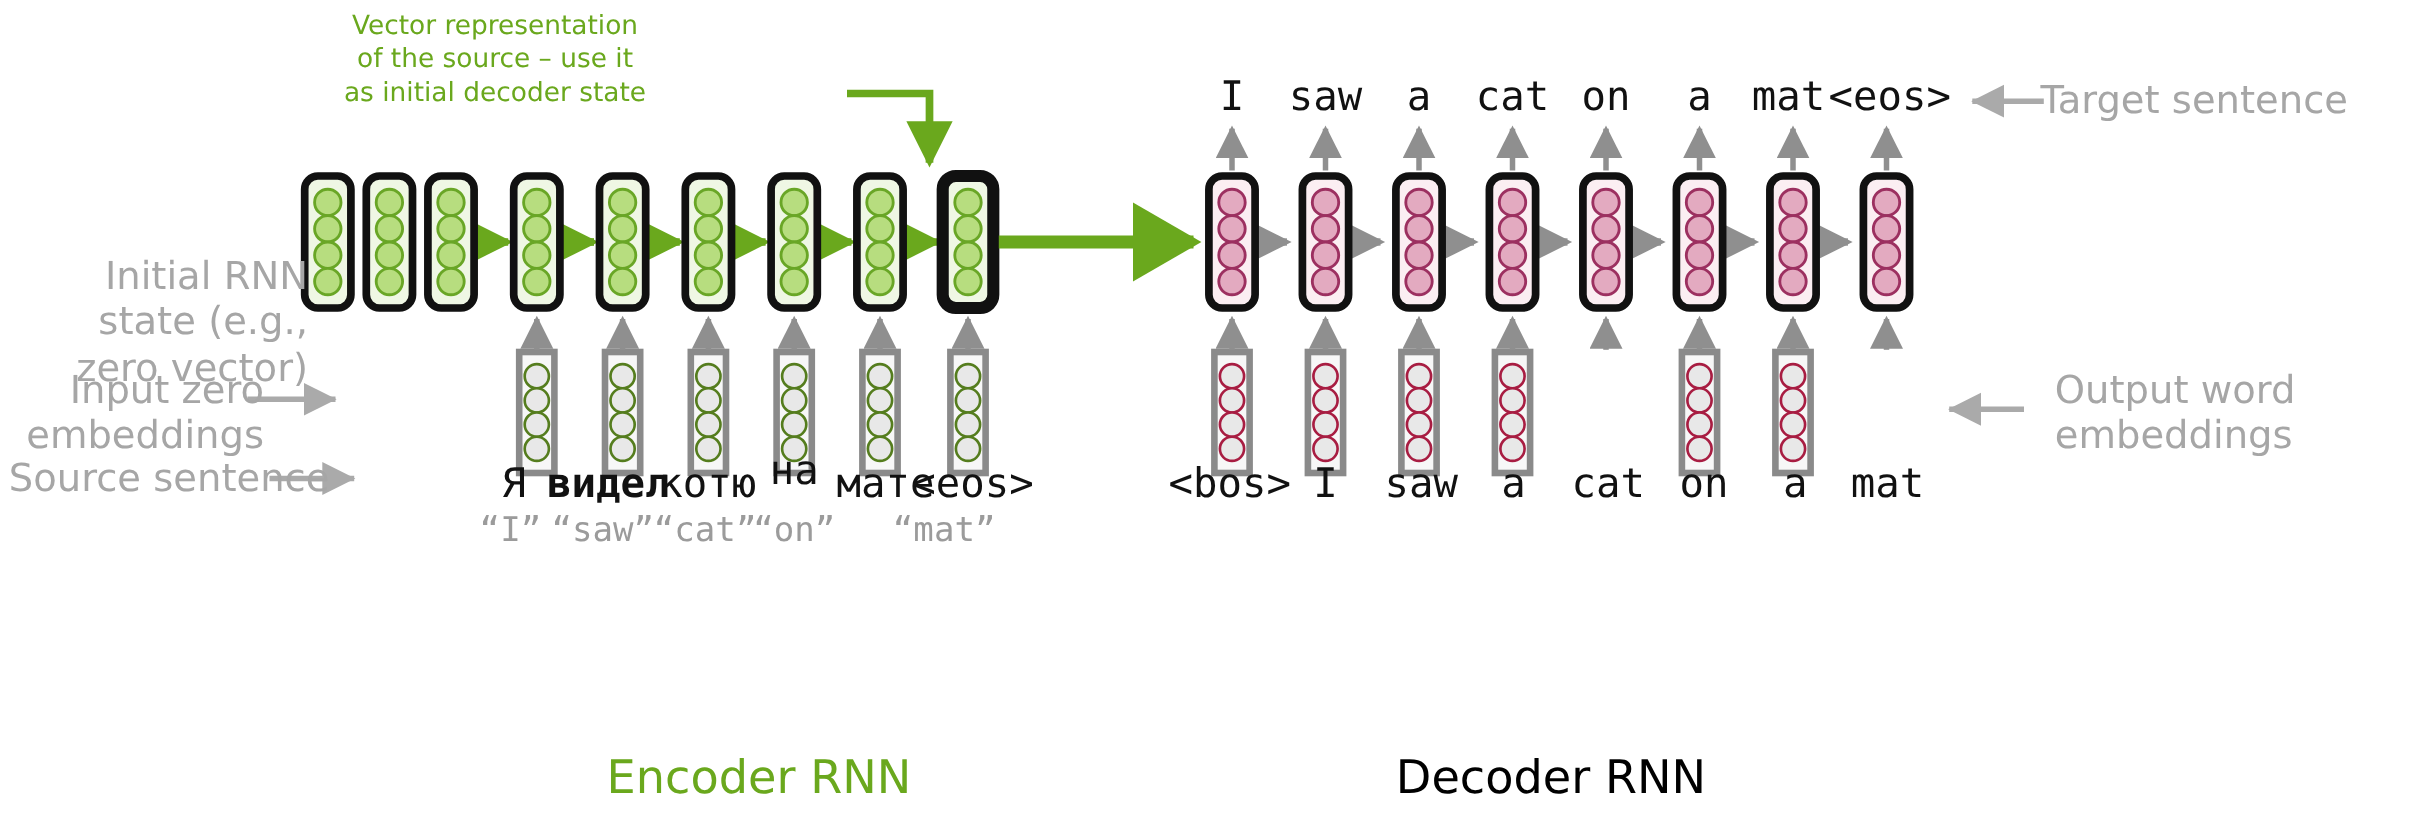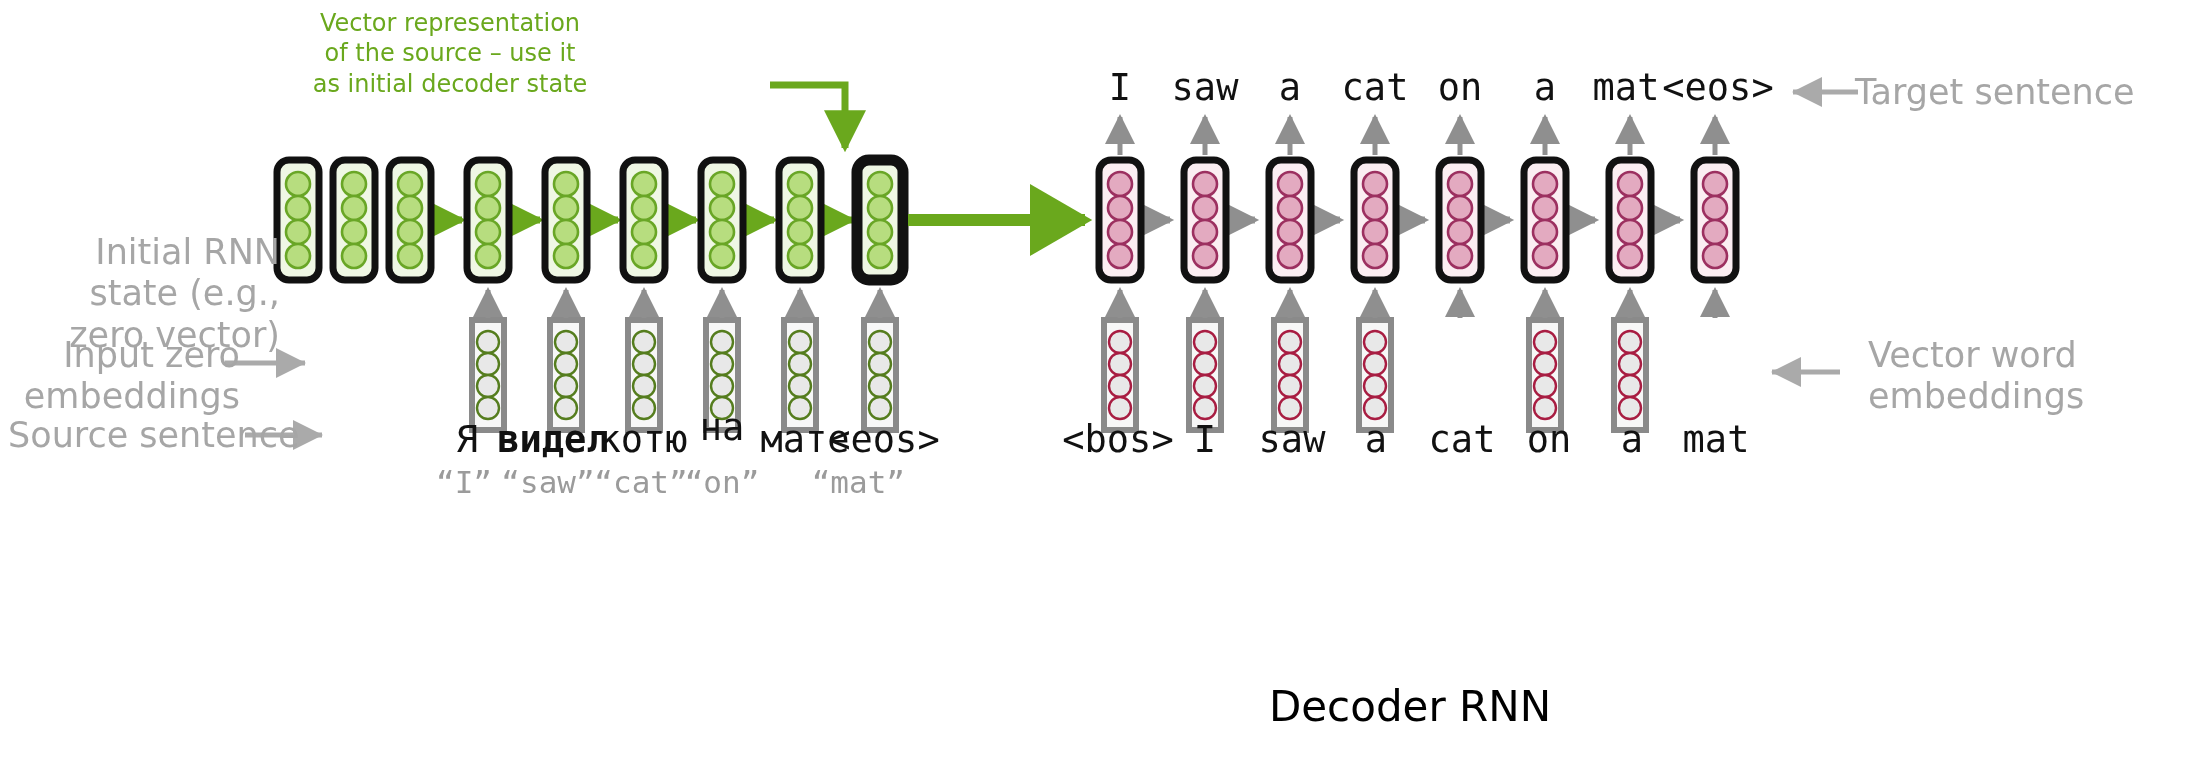--- a/index.html
+++ b/index.html
@@ -347,21 +347,21 @@
 state (e.g.,
 zero vector)</div>
 
   <div class="txt gray-label centered" style="left:120px; top:335px; width:240px;">Input zero
 embeddings</div>
 
   <div class="txt gray-label" style="left:8px; top:415px; width:235px; text-align:left;">Source sentence</div>
 
   <div class="txt gray-label" style="left:1855px; top:72px; text-align:left;">Target sentence</div>
 
-  <div class="txt gray-label" style="left:1868px; top:335px; width:280px; text-align:left;">Vector word
+  <div class="txt gray-label" style="left:1868px; top:335px; width:280px; text-align:left;">Output word
 embeddings</div>
 
   <div id="enc-source-row">
       <div class="txt token centered" style="left: 467px; top: 418px; width: 200px;">Я</div>
       <div class="txt token centered" style="left: 553px; top: 418px; width: 200px; font-weight: bold;">видел</div>
       <div class="txt token centered" style="left: 643px; top: 418px; width: 200px;">котю</div>
       <div class="txt token centered" style="left: 722px; top: 406px; width: 200px;">на</div>
       <div class="txt token centered" style="left: 805px; top: 418px; width: 200px;">мате</div>
       <div class="txt token centered" style="left: 884px; top: 418px; width: 200px;">&lt;eos&gt;</div>
     </div>
@@ -387,16 +387,17 @@
       <div class="txt token centered" style="left: 1118px; top: 418px; width: 200px;">&lt;bos&gt;</div>
       <div class="txt token centered" style="left: 1205px; top: 418px; width: 200px;">I</div>
       <div class="txt token centered" style="left: 1292px; top: 418px; width: 200px;">saw</div>
       <div class="txt token centered" style="left: 1376px; top: 418px; width: 200px;">a</div>
       <div class="txt token centered" style="left: 1462px; top: 418px; width: 200px;">cat</div>
       <div class="txt token centered" style="left: 1549px; top: 418px; width: 200px;">on</div>
       <div class="txt token centered" style="left: 1632px; top: 418px; width: 200px;">a</div>
       <div class="txt token centered" style="left: 1716px; top: 418px; width: 200px;">mat</div>
     </div>
 
+  <div class="txt rnn-title enc-title centered" style="left:690px; top:682px; width:420px;">Encoder RNN</div>
 
   <div class="txt rnn-title dec-title centered" style="left:1410px; top:682px; width:420px;">Decoder RNN</div>
 
 </div>
 
 </body></html>

